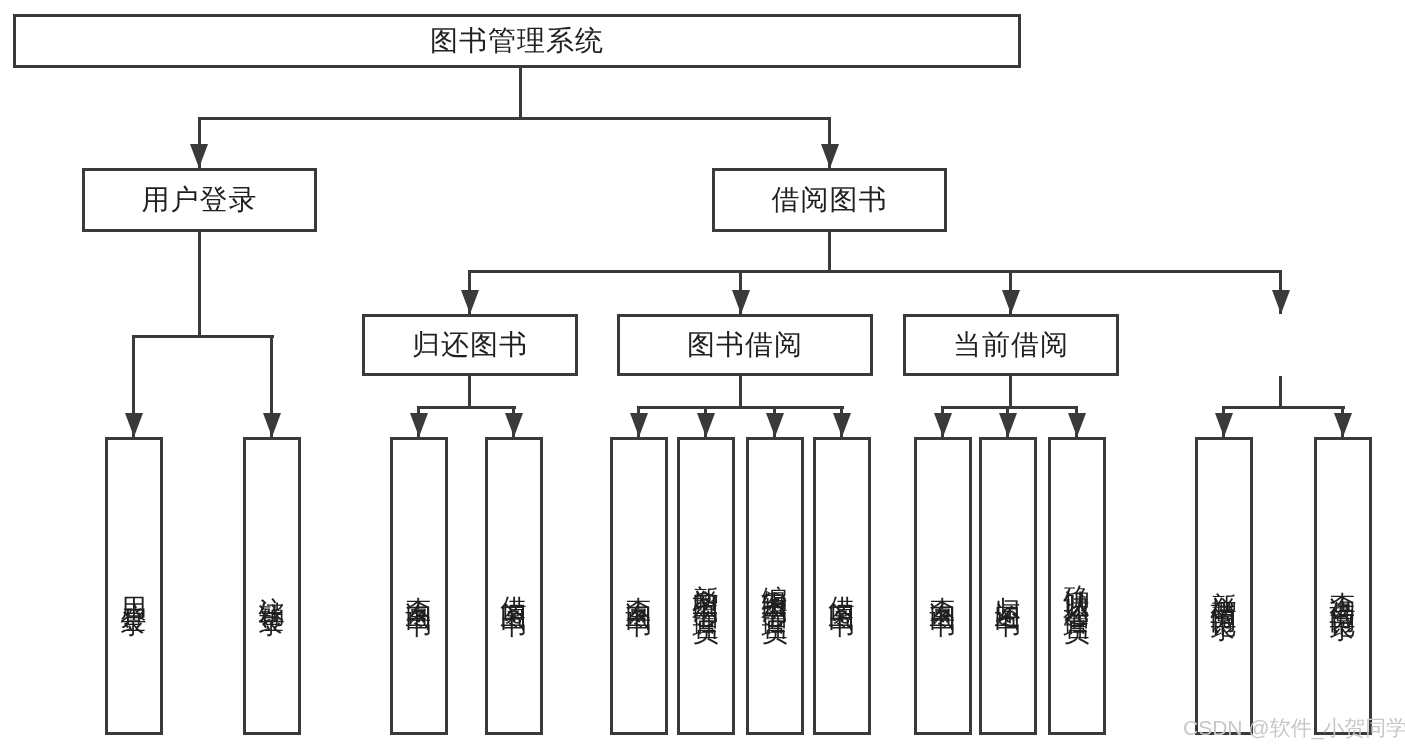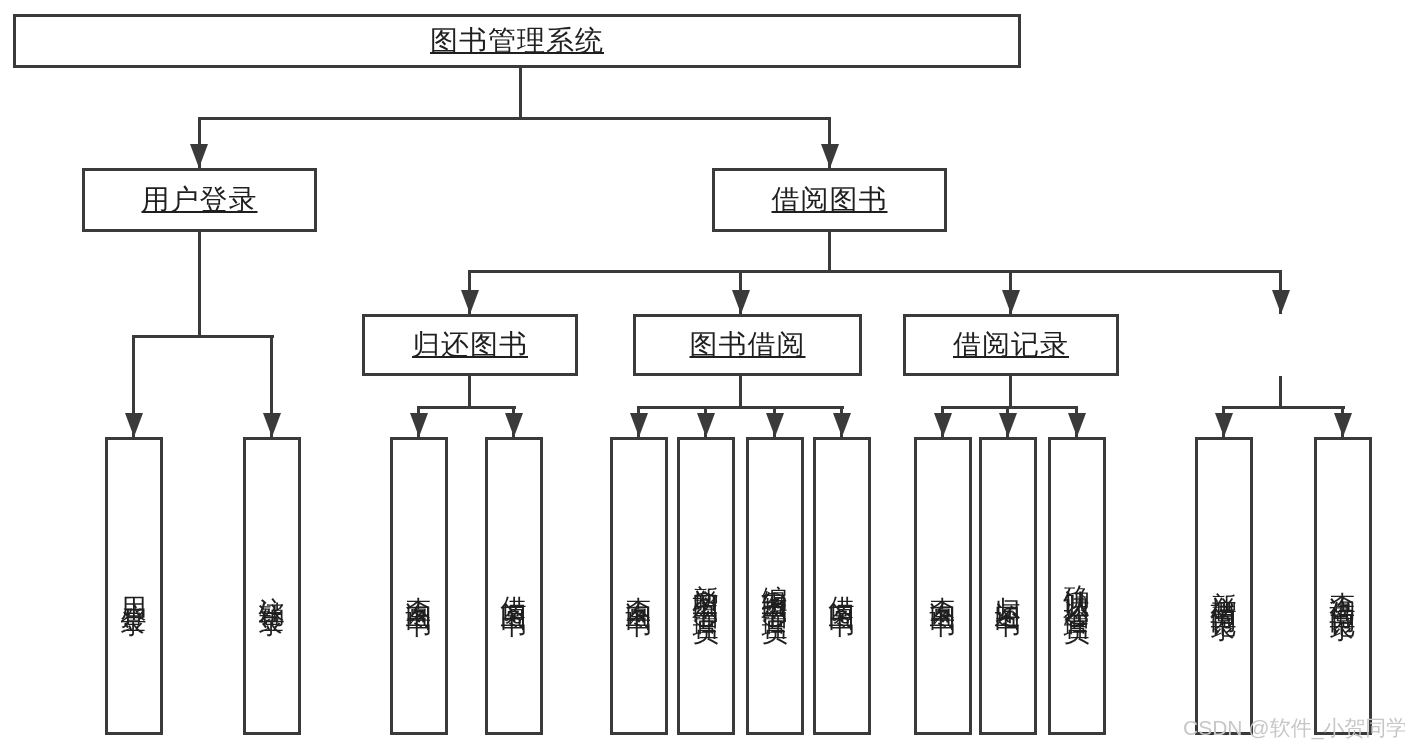--- a/index.html
+++ b/index.html
@@ -17,21 +17,20 @@
     background:#ffffff;
     display:flex;
     align-items:center;
     justify-content:center;
     color:#1f1f1f;
   }
   .box.h .lbl{
     font-size:28px;
     letter-spacing:1px;
     white-space:nowrap;
-    text-decoration:underline;
   }
   .box.v .lbl{
     writing-mode:vertical-rl;
     text-orientation:mixed;
     font-size:26px;
     letter-spacing:5px;
     line-height:1;
   }
   .vline,.hline{position:absolute;background:#3a3a3a;}
   .vline{width:3px;}
@@ -63,25 +62,25 @@
   <div class="box h" style="left:82px;top:168px;width:235px;height:64px">
       <span class="lbl">用户登录</span>
     </div>
   <div class="box h" style="left:712px;top:168px;width:235px;height:64px">
       <span class="lbl">借阅图书</span>
     </div>
 
   <div class="box h" style="left:362px;top:314px;width:216px;height:62px">
       <span class="lbl">归还图书</span>
     </div>
-  <div class="box h" style="left:633px;top:314px;width:229px;height:62px">
+  <div class="box h" style="left:617px;top:314px;width:256px;height:62px">
       <span class="lbl">图书借阅</span>
     </div>
   <div class="box h" style="left:903px;top:314px;width:216px;height:62px">
-      <span class="lbl">借阅记录</span>
+      <span class="lbl">当前借阅</span>
     </div>
 
   <div class="box v" style="left:105px;top:437px;width:58px;height:298px">
       <span class="lbl">用户登录</span>
     </div>
   <div class="box v" style="left:243px;top:437px;width:58px;height:298px">
       <span class="lbl">注销登录</span>
     </div>
 
   <div class="box v" style="left:390px;top:437px;width:58px;height:298px">

